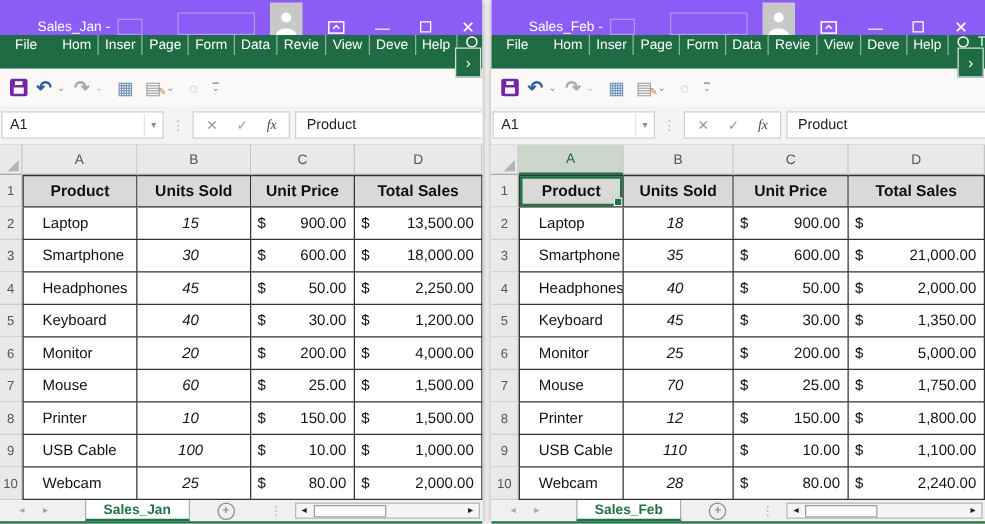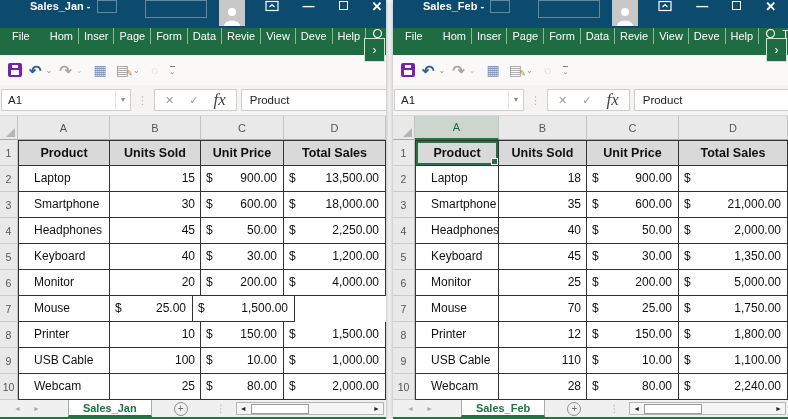--- a/index.html
+++ b/index.html
@@ -19,25 +19,24 @@
     display: flex;
     flex-direction: column;
     flex: none;
   }
   .win0 { width: 386px; }
   .win1 { width: 395px; margin-left: 7px; }
 
   
   .titlebar {
     height: 28px; flex: none;
-    background: #0c4a6e;
-    display: flex; align-items: flex-start;
+    background: #8b5cf6;
+    display: flex; align-items: flex-end;
     color: #fff;
     padding-right: 8px;
-    font-weight: bold;
   }
   .wtitle { margin-left: 30px; font-size: 11px; white-space: nowrap; }
   .tb-box { border: 1px solid rgba(255,255,255,.35); flex: none; }
   .tb-box.small { width: 20px; height: 13px; margin-left: 6px; }
   .tb-box.large { width: 62px; height: 18px; margin-left: 28px; }
   .avatar {
     width: 26px; height: 26px; margin-left: 12px; flex: none;
     background: #c8c8c8; display: flex; align-items: flex-end; justify-content: center;
   }
   .tb-icon { margin-left: 24px; font-size: 12px; line-height: 1; color: #fff; flex: none; }
@@ -102,21 +101,21 @@
     display: flex; align-items: center;
     font-size: 11.5px; color: #222; padding-left: 6px;
   }
   .nb-caret { margin-left: auto; color: #8a8a8a; font-size: 8px; padding: 0 5px; border-left: 1px solid #e4e4e4; line-height: 18px; }
   .vdots { color: #b5b5b5; font-size: 11px; margin: 0 6px; letter-spacing: 0; }
   .fbtns {
     height: 22px; background: #fff; border: 1px solid #d0cecc;
     display: flex; align-items: center; gap: 15px; padding: 0 10px;
   }
   .fx-x, .fx-check { color: #9a9a9a; font-size: 11px; }
-  .fx { font-family: "Liberation Serif", serif; font-style: italic; font-size: 17px; color: #444; }
+  .fx { font-family: "Liberation Serif", serif; font-style: italic; font-size: 11px; color: #444; }
   .fbar {
     flex: 1; height: 22px; margin-left: 4px;
     background: #fff; border: 1px solid #d0cecc; border-right: none;
     display: flex; align-items: center; padding-left: 8px;
     font-size: 11.5px; color: #222;
   }
 
   
   .grid { flex: none; background: #fff; }
   .chrow { display: flex; height: 24px; }
@@ -139,21 +138,21 @@
     font-size: 12px; color: #111; line-height: 25px;
     border-right: 1px solid #333; border-bottom: 1px solid #333;
   }
   .colA.dcell { border-left: 1px solid #333; }
   .hrow .dcell {
     border-top: 1px solid #333;
     background: #d9d9d9; font-weight: bold; font-size: 12.5px;
     text-align: center; line-height: 24px;
   }
   .prod { padding-left: 15px; }
-  .num { text-align: right; padding-right: 5px; }
+  .num { text-align: center; padding-right: 5px; font-style: italic; }
   .money { display: flex; justify-content: space-between; padding: 0 6px 0 5px; }
 
   
   .win0 .gutter, .win0 .chead.gutterw { width: 18px; }
   .win0 .colA { width: 92px; }
   .win0 .colB { width: 91px; }
   .win0 .colC { width: 83px; }
   .win0 .colD { width: 102px; }
   .win1 .gutter, .win1 .chead.gutterw { width: 22px; }
   .win1 .colA { width: 84px; }
@@ -354,20 +353,21 @@
             <span>200.00</span>
           </div>
         <div class="cell dcell colD money">
             <span>$</span>
             <span>4,000.00</span>
           </div>
       </div>
         <div class="grid-row">
         <div class="cell gutter">7</div>
         <div class="cell dcell colA prod">Mouse</div>
+        <div class="cell dcell colB num">60</div>
         <div class="cell dcell colC money">
             <span>$</span>
             <span>25.00</span>
           </div>
         <div class="cell dcell colD money">
             <span>$</span>
             <span>1,500.00</span>
           </div>
       </div>
         <div class="grid-row">

